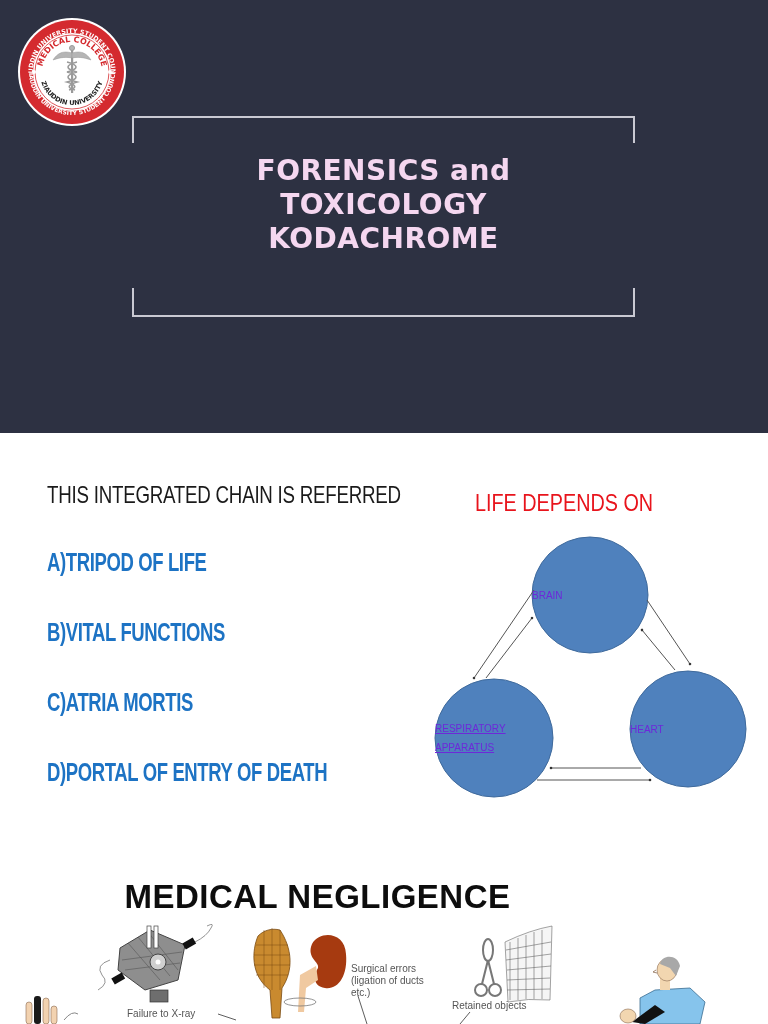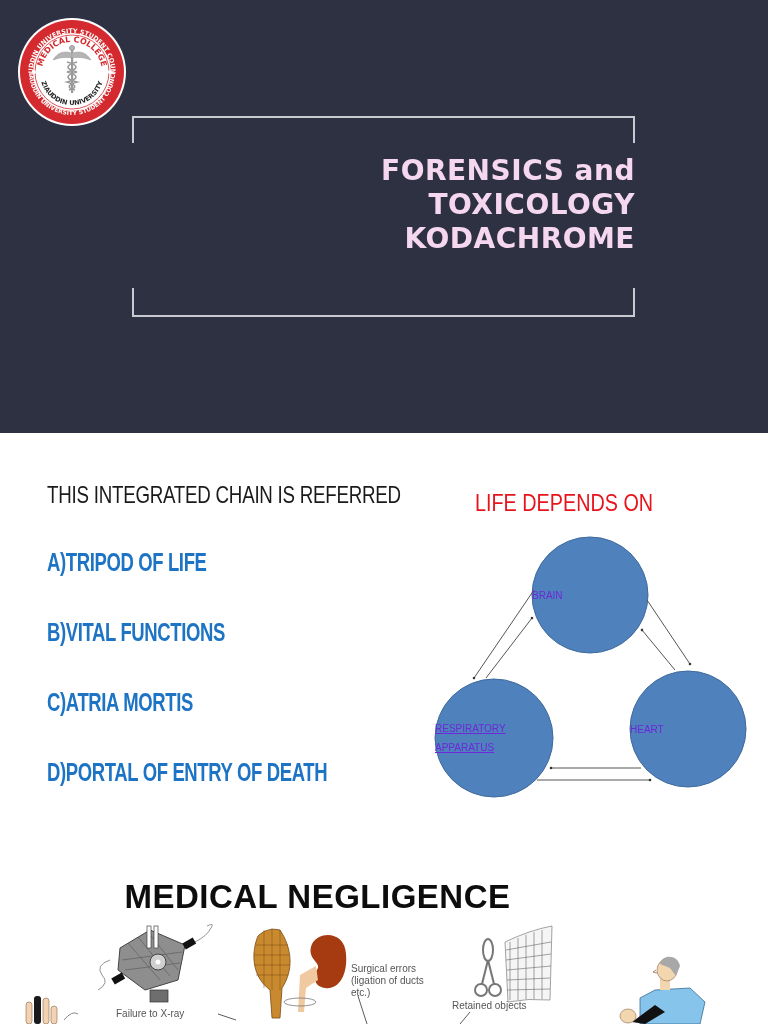--- a/index.html
+++ b/index.html
@@ -7,21 +7,21 @@
   .slide { position:absolute; left:0; width:768px; }
   #slide1 { top:0; height:433px; background:#2d3142; }
   #slide2 { top:433px; height:397px; background:#ffffff;margin-left:22px; }
   #slide3 { top:830px; height:194px; background:#ffffff; overflow:hidden; }
 
   
   .logo { position:absolute; left:17px; top:17px; width:110px; height:110px; }
 
   
   .frame-line { position:absolute; background:#c9c9d2; }
-  .title { position:absolute; left:132px; width:503px; top:154px; text-align:right; color:#f5d7f0; font-weight:bold; font-size:28px; line-height:34px; letter-spacing:0.5px; font-family:"DejaVu Sans", sans-serif; }
+  .title { position:absolute; left:132px; width:503px; top:154px; text-align:center; color:#f5d7f0; font-weight:bold; font-size:28px; line-height:34px; letter-spacing:0.5px; font-family:"DejaVu Sans", sans-serif; }
   .subtitle { position:absolute; left:132px; width:503px; top:270px; text-align:center; color:#d6c6dc; font-size:12.5px; font-family:"DejaVu Sans", sans-serif; }
 
   
   .chain-heading { position:absolute; left:25px; top:48px; font-family:"Liberation Sans", sans-serif; font-size:24px; color:#1a1a1a; transform:scaleX(0.78); transform-origin:left top; white-space:nowrap; letter-spacing:-0.3px; }
   .option { position:absolute; left:25px; font-family:"Liberation Sans", sans-serif; font-weight:bold; font-size:25px; color:#1d73c4; transform:scaleX(0.74); transform-origin:left top; white-space:nowrap; letter-spacing:-0.5px; }
   .life-heading { position:absolute; left:453px; top:57px; font-family:"Liberation Sans", sans-serif; font-size:23px; color:#e8141c; transform:scaleX(0.86); transform-origin:left top; white-space:nowrap; }
   .diagram { position:absolute; left:0; top:0; width:768px; height:397px; }
   .node-label { position:absolute; text-align:left; font-family:"Liberation Sans", sans-serif; font-size:10px; color:#6d28d9; line-height:19px; }
 
   
@@ -197,20 +197,20 @@
       <path d="M656 140 l-3 2 l4 1" fill="none" stroke="#8a6a50" stroke-width="0.8"></path>
     </g>
 
     <g stroke="#333" stroke-width="0.8">
       <line x1="358" y1="166" x2="367" y2="194"></line>
       <line x1="470" y1="182" x2="460" y2="194"></line>
       <line x1="218" y1="184" x2="236" y2="190"></line>
     </g>
   </svg>
 
-  <div class="caption" style="left:116px; top:178px;">Failure to X-ray</div>
+  <div class="caption" style="left:127px; top:178px;">Failure to X-ray</div>
   <div class="caption" style="left:351px; top:133px;">
     <div>Surgical errors</div>
     <div>(ligation of ducts</div>
     <div>etc.)</div>
   </div>
   <div class="caption" style="left:452px; top:170px;">Retained objects</div>
 </div>
 
 </body></html>

